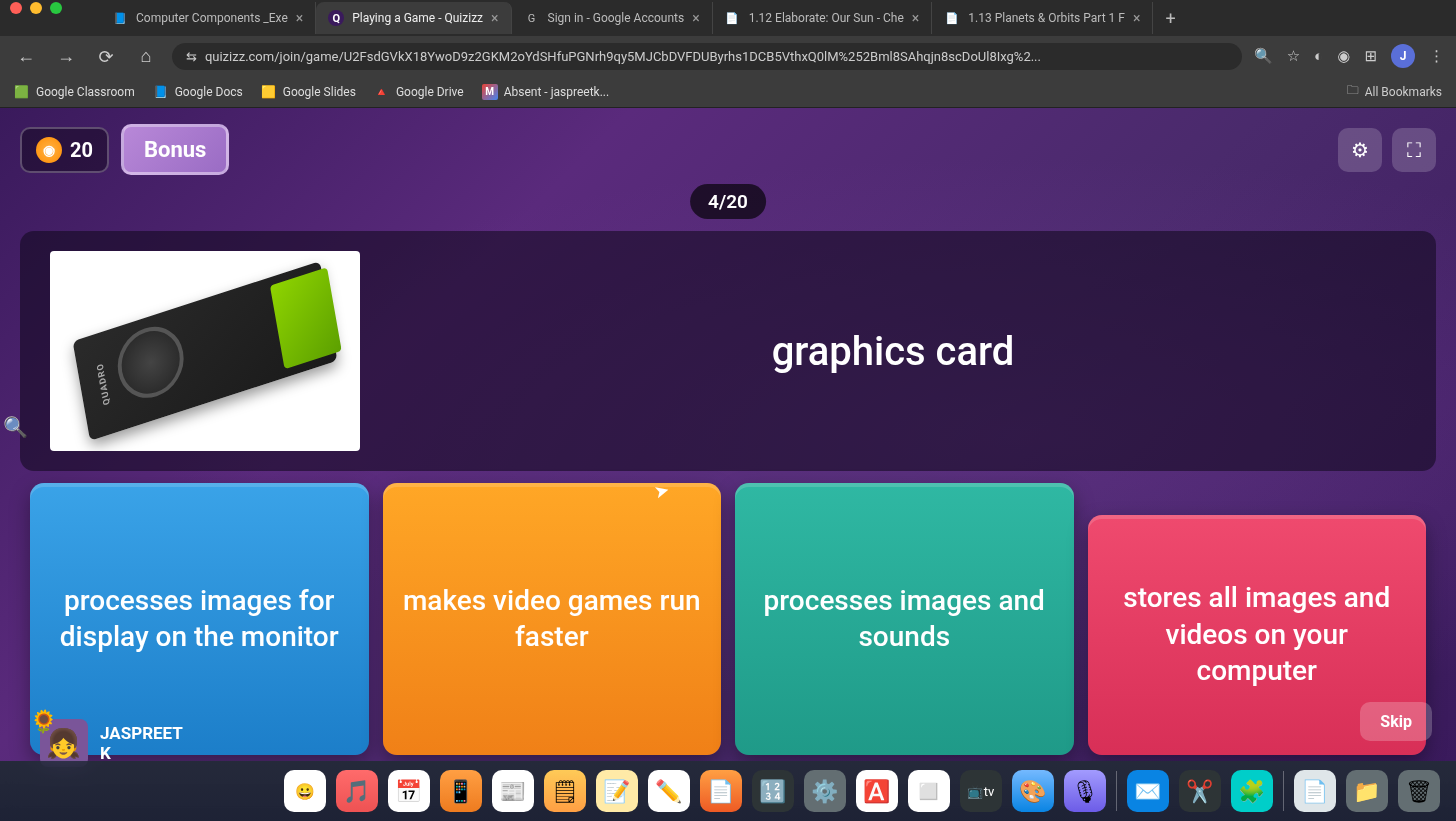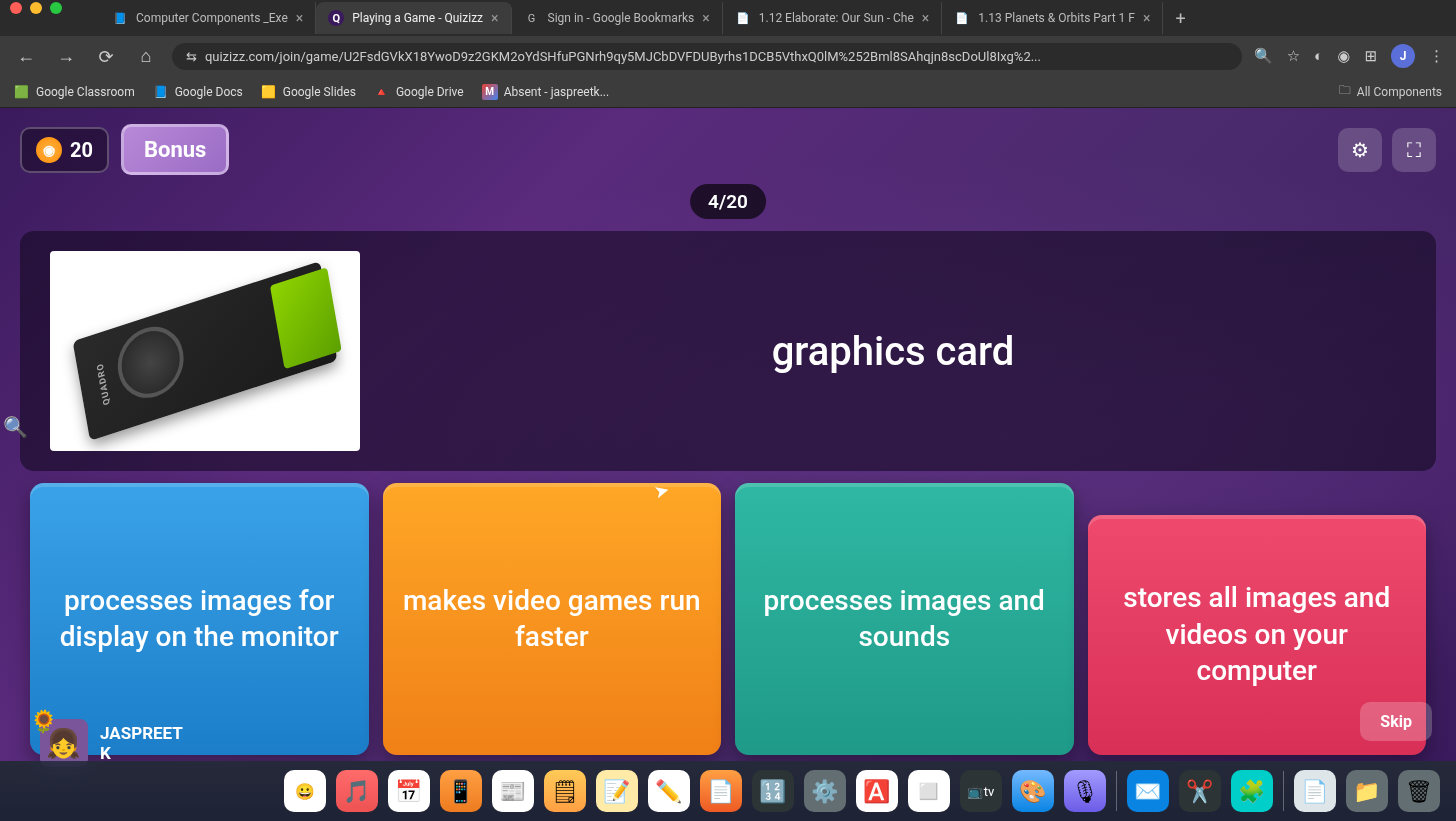--- a/index.html
+++ b/index.html
@@ -426,21 +426,21 @@
       <span class="tab-title">Computer Components _Exe</span>
       <span class="tab-close">×</span>
     </div>
     <div class="tab active">
       <span class="tab-favicon" style="background:#3a1a5c;color:#fff;border-radius:50%;font-weight:bold;">Q</span>
       <span class="tab-title">Playing a Game - Quizizz</span>
       <span class="tab-close">×</span>
     </div>
     <div class="tab">
       <span class="tab-favicon">G</span>
-      <span class="tab-title">Sign in - Google Bookmarks</span>
+      <span class="tab-title">Sign in - Google Accounts</span>
       <span class="tab-close">×</span>
     </div>
     <div class="tab">
       <span class="tab-favicon">📄</span>
       <span class="tab-title">1.12 Elaborate: Our Sun - Che</span>
       <span class="tab-close">×</span>
     </div>
     <div class="tab">
       <span class="tab-favicon">📄</span>
       <span class="tab-title">1.13 Planets &amp; Orbits Part 1 F</span>
@@ -485,21 +485,21 @@
     <div class="bookmark">
       <span class="bookmark-icon">🔺</span>
       <span>Google Drive</span>
     </div>
     <div class="bookmark">
       <span class="bookmark-icon" style="background:linear-gradient(135deg,#ea4335,#4285f4);color:#fff;font-size:10px;font-weight:bold;border-radius:2px;">M</span>
       <span>Absent - jaspreetk...</span>
     </div>
     <div class="all-bookmarks">
       <span>🗀</span>
-      <span>All Components</span>
+      <span>All Bookmarks</span>
     </div>
   </div>
 </div>
 
 <div class="game-area">
   <div class="game-bg-overlay"></div>
 
   <div class="game-topbar">
     <div class="score-chip">
       <div class="score-icon">◉</div>

